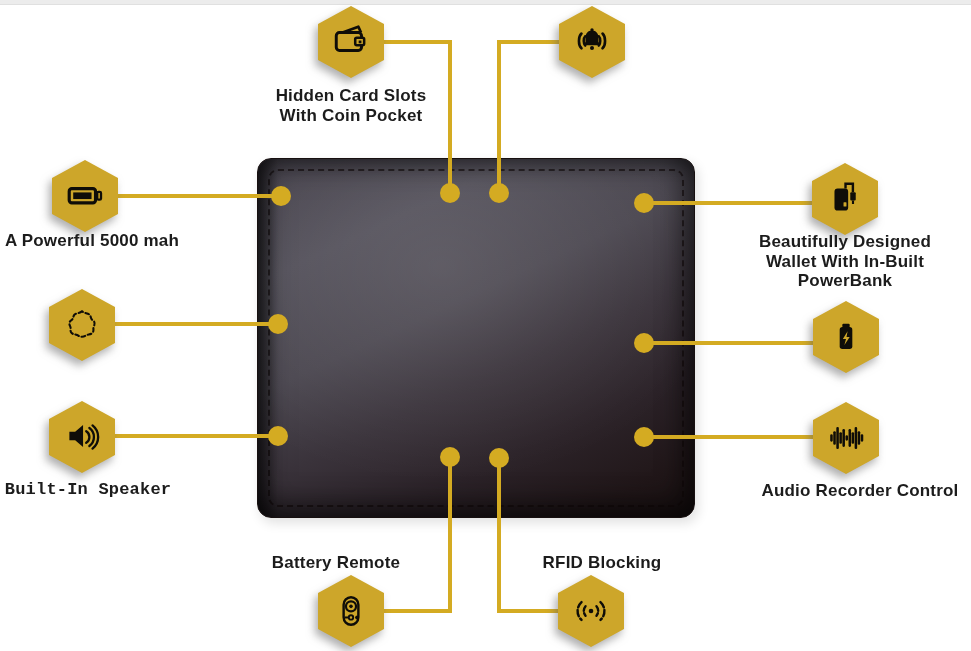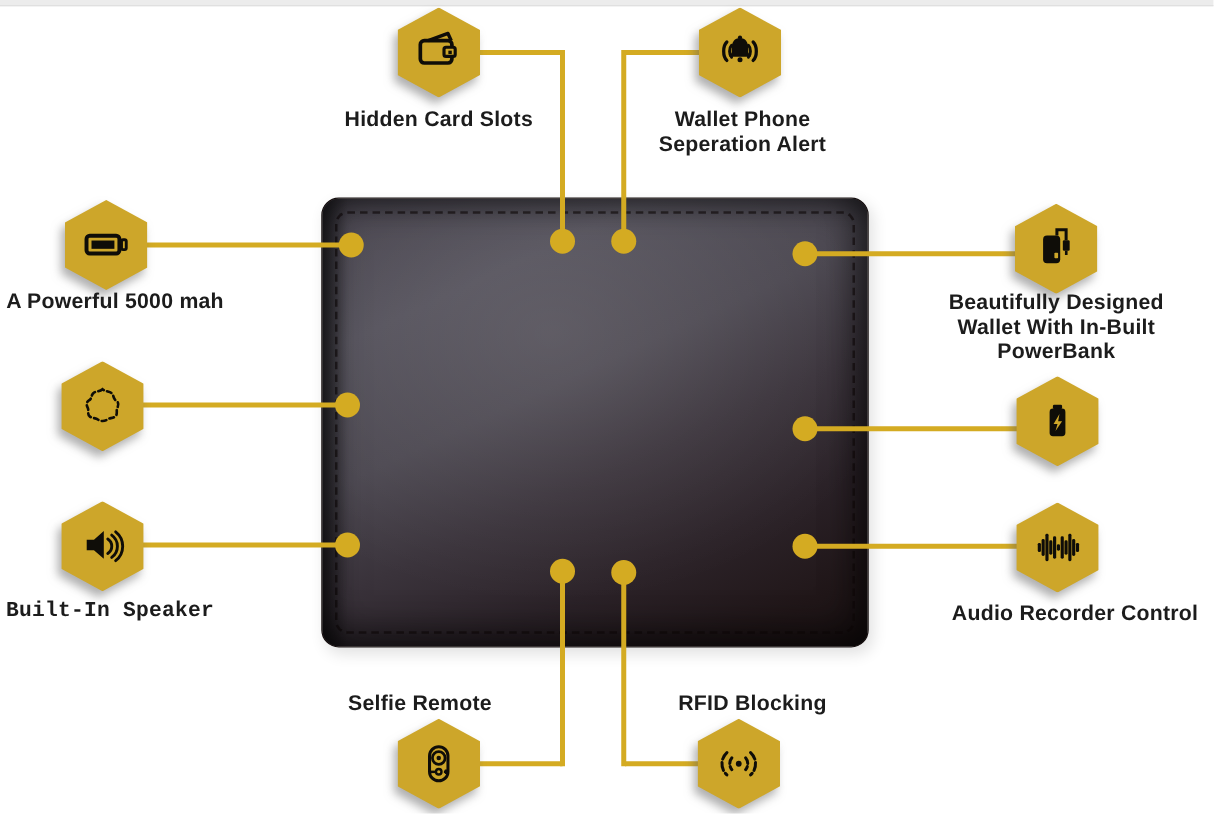--- a/index.html
+++ b/index.html
@@ -220,39 +220,36 @@
         <path d="M24.2 14.5 a7 7 0 0 1 0 9" fill="none" stroke="#0f0d08" stroke-width="2.3" stroke-dasharray="4.6 2.2" stroke-linecap="round"></path>
         <path d="M10 10.5 a11.5 11.5 0 0 0 0 17" fill="none" stroke="#0f0d08" stroke-width="2.3" stroke-dasharray="6 2.6" stroke-linecap="round"></path>
         <path d="M28 10.5 a11.5 11.5 0 0 1 0 17" fill="none" stroke="#0f0d08" stroke-width="2.3" stroke-dasharray="6 2.6" stroke-linecap="round"></path>
       </svg>
         </span>
     </div>
   </div>
 
   <div class="label" style="left:351px;top:86px;">
     <span>Hidden Card Slots</span>
-  </div>
-  <div class="label" style="left:594px;top:86px;">
-    <span>Wallet Phone</span>
-    <span>Seperation Alert</span>
+    <span>With Coin Pocket</span>
   </div>
   <div class="label" style="left:92px;top:231px;">
     <span>A Powerful 5000 mah</span>
   </div>
   <div class="label" style="left:88px;top:480px;font-family:Liberation Mono, monospace;">
     <span>Built-In Speaker</span>
   </div>
   <div class="label" style="left:845px;top:232px;">
     <span>Beautifully Designed</span>
     <span>Wallet With In-Built</span>
     <span>PowerBank</span>
   </div>
   <div class="label" style="left:860px;top:481px;">
     <span>Audio Recorder Control</span>
   </div>
   <div class="label" style="left:336px;top:553px;">
-    <span>Selfie Remote</span>
+    <span>Battery Remote</span>
   </div>
   <div class="label" style="left:602px;top:553px;">
     <span>RFID Blocking</span>
   </div>
 
 </div>
 
 </body></html>

